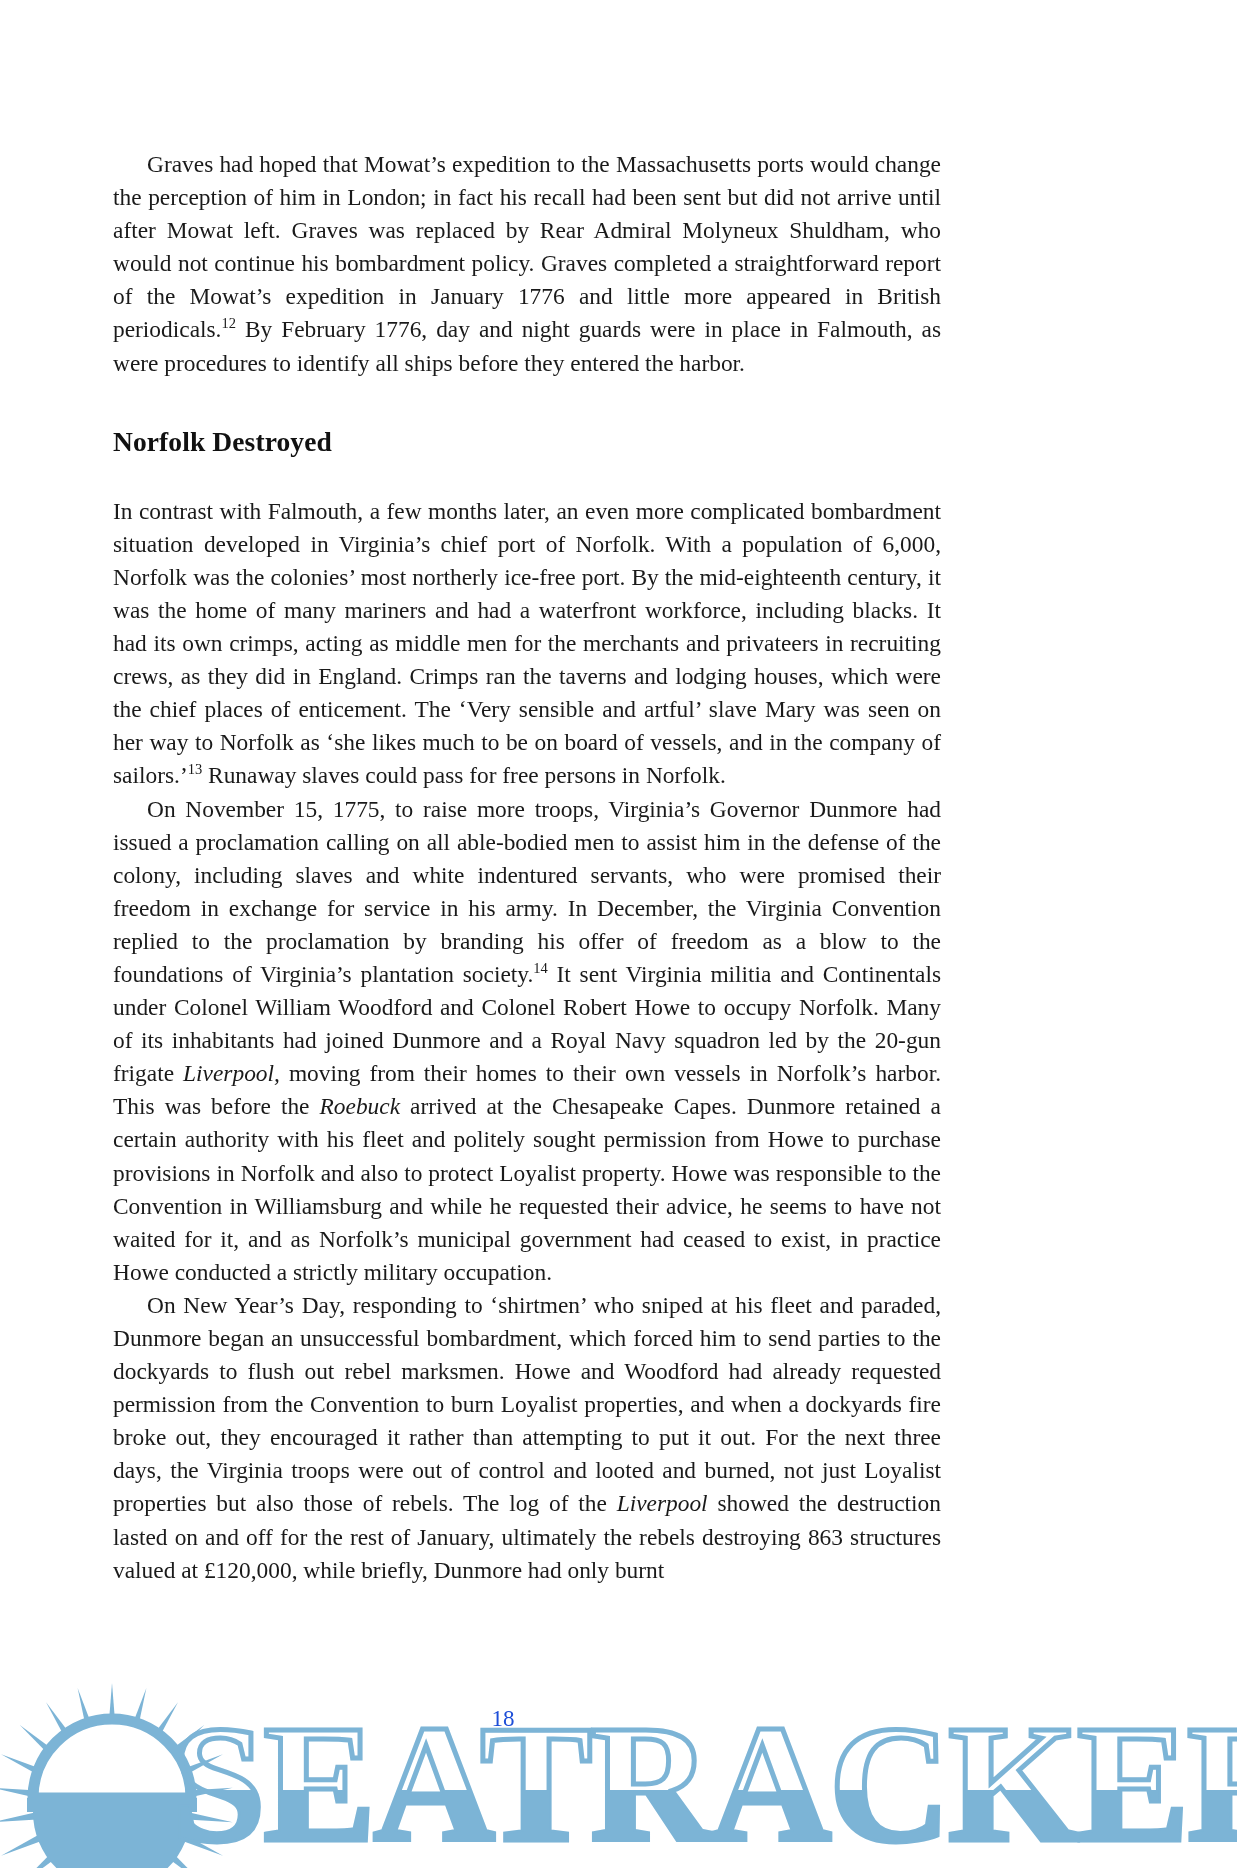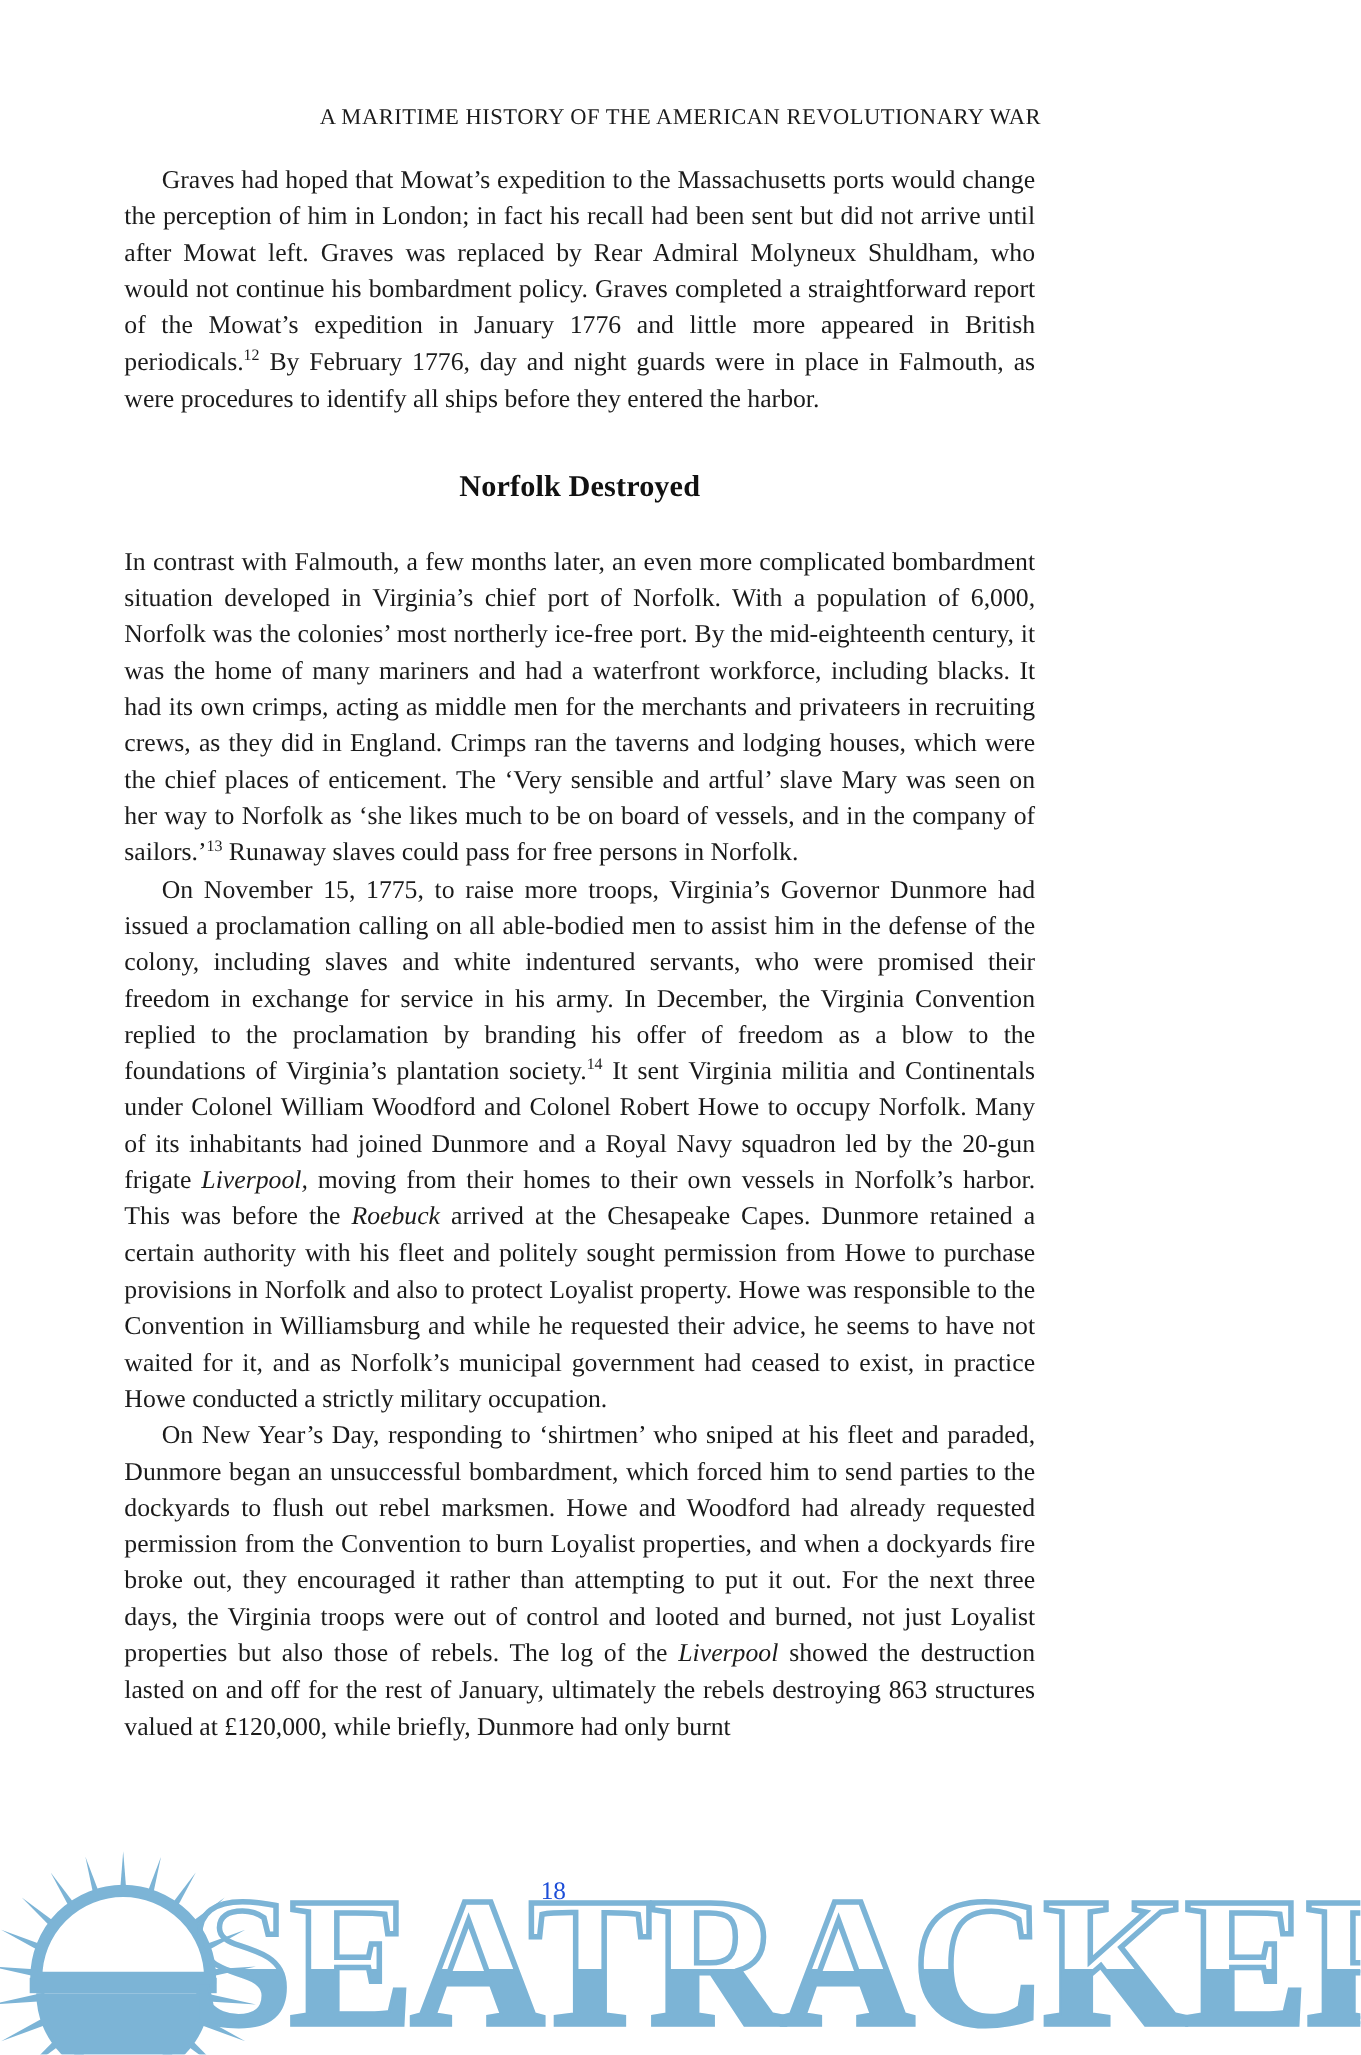--- a/index.html
+++ b/index.html
@@ -55,21 +55,21 @@
   p.body.indent { text-indent: 34px; }
   p.body.cont   { text-indent: 0; }
 
   .section-heading {
     margin: 0;
     font-size: 27.5px;
     font-weight: bold;
     line-height: 34px;
     letter-spacing: 0.1px;
     color: #111111;
-    text-align: center;
+    text-align: left;
   }
 
   .spacer-before-heading { height: 45px; }
   .spacer-after-heading  { height: 36px; }
 
   sup.fn {
     font-size: 0.62em;
     vertical-align: super;
     line-height: 0;
   }
@@ -95,21 +95,20 @@
     height: 196px;
     pointer-events: none;
   }
   #watermark svg { display: block; }
 </style>
 </head>
 <body>
 
 <div id="page">
 
-  <div class="running-head">A MARITIME HISTORY OF THE AMERICAN REVOLUTIONARY WAR</div>
 
   <div class="column">
 
 
     <p class="body indent"><span>Graves had hoped that Mowat’s expedition to the Massachusetts ports would change the perception of him in London; in fact his recall had been sent but did not arrive until after Mowat left. Graves was replaced by Rear Admiral Molyneux Shuldham, who would not continue his bombardment policy. Graves completed a straightforward report of the Mowat’s expedition in January 1776 and little more appeared in British periodicals.</span><sup class="fn">12</sup><span> By February 1776, day and night guards were in place in Falmouth, as were procedures to identify all ships before they entered the harbor.</span></p>
 
     <div class="spacer-before-heading"></div>
 
     <h2 class="section-heading">Norfolk Destroyed</h2>
 

